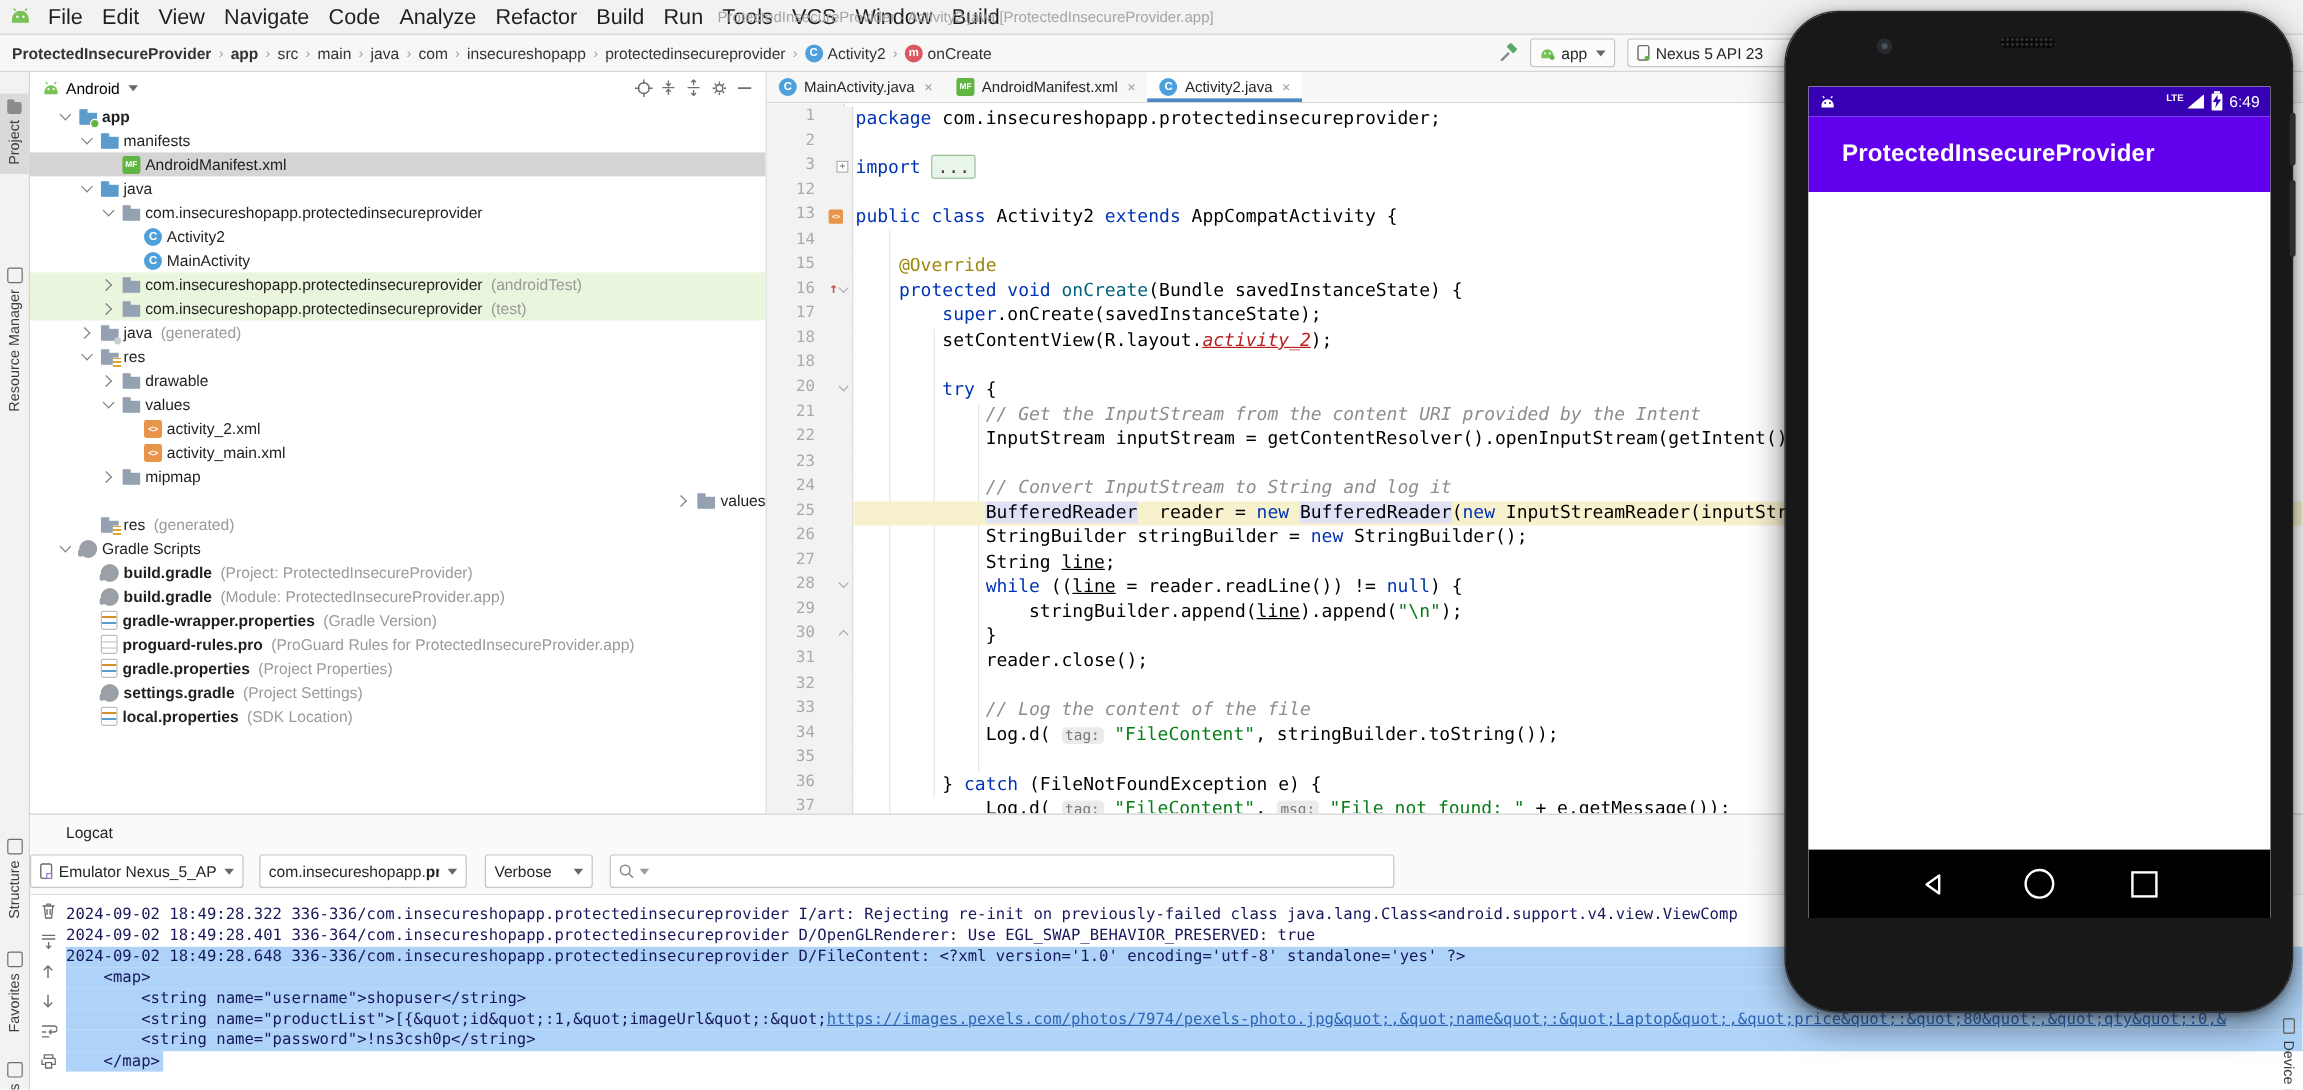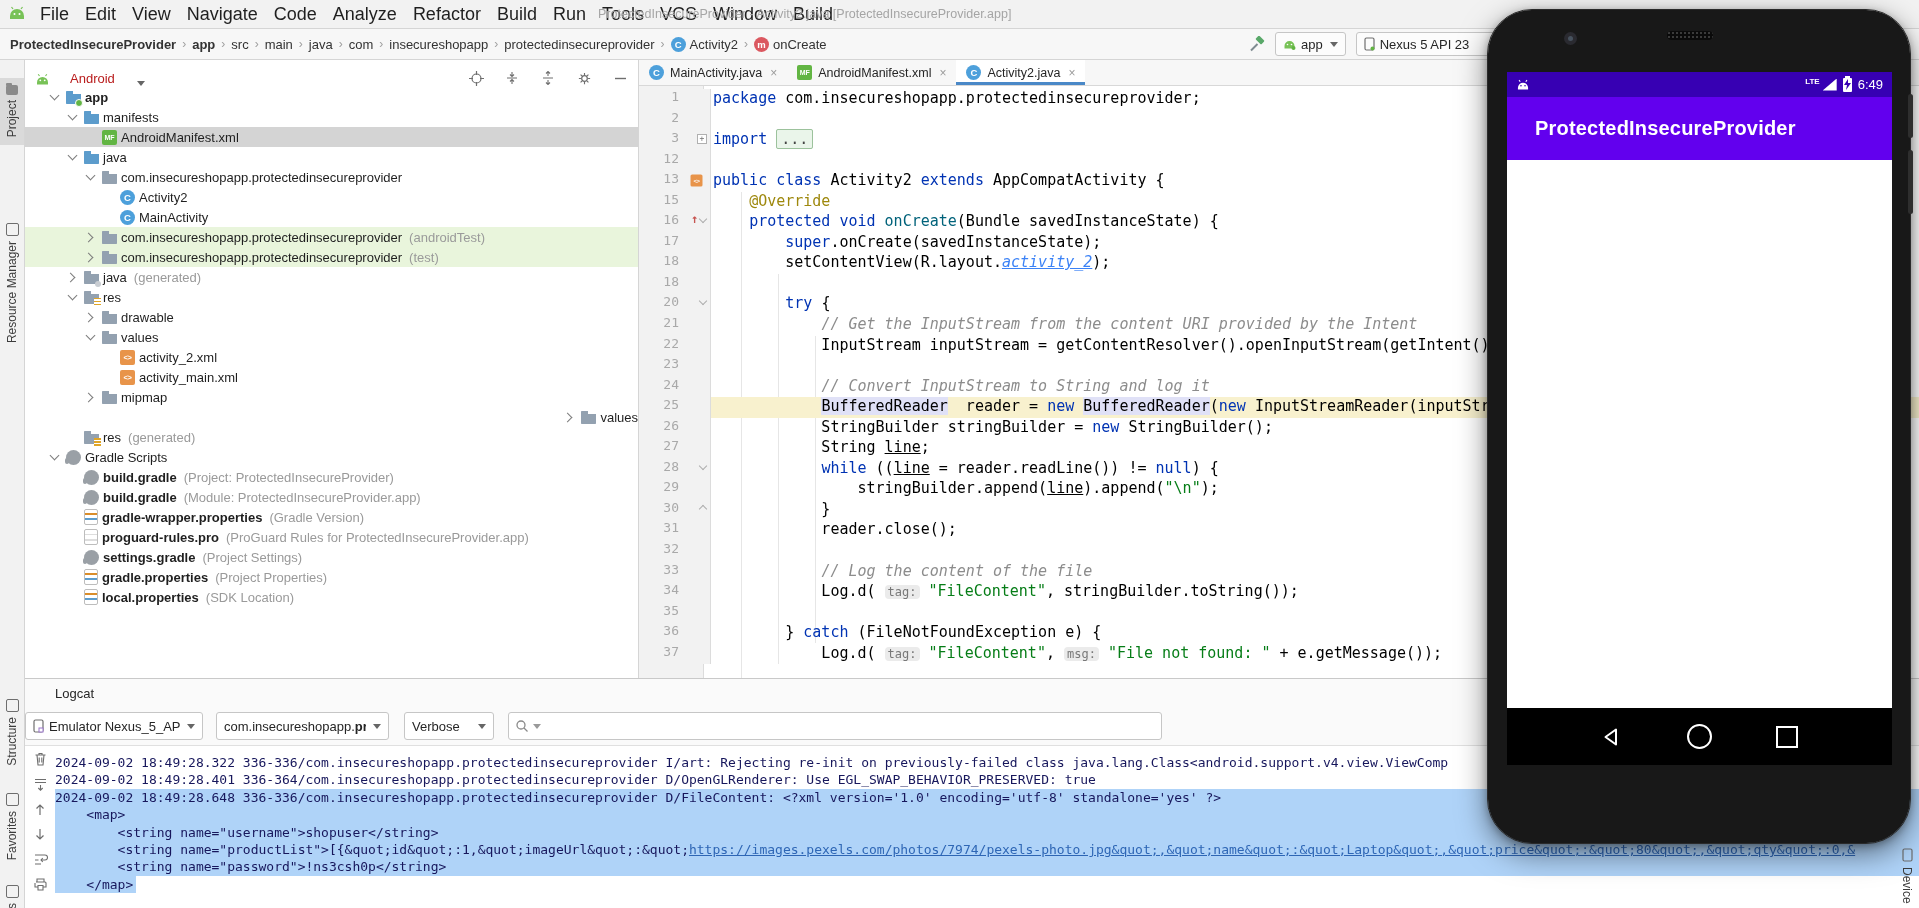--- a/index.html
+++ b/index.html
@@ -35,21 +35,21 @@
   .vtab.active{background:#DADADA;padding-bottom:8px}
   .vtxt{writing-mode:vertical-rl;transform:rotate(180deg);font-size:12px;color:#3c3c3c;white-space:nowrap}
   .strip-ic{width:13px;height:13px;flex:none}
   .fold-sq{background:#8A8A8A;border-radius:2px;width:12px;height:10px;margin-top:2px;position:relative}
   .fold-sq::before{content:"";position:absolute;left:0;top:-2px;width:6px;height:3px;background:#8A8A8A;border-radius:1px}
   .sq-outline{border:1.4px solid #6E6E6E;border-radius:2px;width:11px;height:11px}
 
   
   .project-pane{position:absolute;left:25px;top:60px;width:613px;height:618px;background:#fff;
                 border-right:1px solid #D5D5D5;overflow:hidden}
-  .pp-header{height:26px;display:flex;align-items:flex-end;gap:20px;padding:0 10px;font-size:13px;color:#b91c1c}
+  .pp-header{height:26px;display:flex;align-items:center;gap:5px;padding:0 10px;font-size:13px;color:#000000}
   .pp-sp{flex:1}
   .hicon{width:16px;height:16px;display:flex;align-items:center;justify-content:center;color:#6E6E6E}
   #tree{position:absolute;left:0;top:27px;right:0;bottom:0;font-size:13px;color:#1f1f1f}
   .trow{height:20px;display:flex;align-items:center;gap:4px;white-space:nowrap}
   .trow.sel{background:#D4D4D4}
   .trow.green{background:#E9F5DC}
   .tsuffix{color:#9A9A9A;margin-left:3px}
   .tw{width:15px;height:15px;position:relative;flex:none}
   .tw.open::before,.tw.closed::before{content:"";position:absolute;left:4px;top:4px;width:6px;height:6px;
       border-right:1.5px solid #7C7C7C;border-bottom:1.5px solid #7C7C7C}
@@ -94,21 +94,21 @@
   #code{position:absolute;left:0;top:3px;right:0}
   .cline{display:flex;height:20.55px;line-height:20.55px;font:15px "DejaVu Sans Mono",monospace;white-space:pre}
   .cline .ln{width:40px;text-align:right;padding-right:8px;color:#A9A9A9;font-size:13px;background:#F2F2F2;flex:none}
   .cline .mk{width:23px;flex:none;background:#F2F2F2;border-right:1px solid #DCDCDC;position:relative}
   .cline .ct{padding-left:2px}
   .cline.hl .ct{background:#F8F1CE;flex:1}
   .tk-k{color:#0033B3}
   .tk-s{color:#067D17}
   .tk-c{color:#8C8C8C;font-style:italic}
   .tk-a{color:#9E880D}
-  .tk-f{color:#3b82f6;font-style:italic;text-decoration:underline}
+  .tk-f{color:#b91c1c;font-style:italic;text-decoration:underline}
   .tk-m{color:#00627A}
   .tk-u{text-decoration:underline}
   .tk-hi{background:#E0E1F7}
   .tk-h{color:#787878;background:#EBEBEB;border-radius:4px;padding:0 3px;font-size:12px}
   .fold-chip{border:1px solid #9CC29C;background:#EAF5EA;border-radius:2px;padding:0 4px;color:#444}
   .ovr{color:#C75450;font-size:12px;font-weight:bold;position:absolute;left:4px;top:0}
   .gmini{transform:scale(.8);position:absolute;left:2px;top:2px}
   .fm{position:absolute;right:3px;top:4px;width:8px;height:8px}
   .fm-plus{border:1px solid #B0B0B0;background:#fff;color:#707070;font-size:8px;line-height:7px;text-align:center}
   .fm-open::before{content:"";position:absolute;left:1px;top:0;width:5px;height:5px;border-right:1.3px solid #ADADAD;border-bottom:1.3px solid #ADADAD;transform:rotate(45deg)}
@@ -446,29 +446,29 @@
         <span class="tsuffix">(Gradle Version)</span>
       </div>
       <div class="trow" style="padding-left: 40px;">
         <span class="tw"></span>
         <span class="ic ic-file"></span>
         <span class="b">proguard-rules.pro</span>
         <span class="tsuffix">(ProGuard Rules for ProtectedInsecureProvider.app)</span>
       </div>
       <div class="trow" style="padding-left: 40px;">
         <span class="tw"></span>
+        <span class="ic ic-props"></span>
+        <span class="b">gradle.properties</span>
+        <span class="tsuffix">(Project Properties)</span>
+      </div>
+      <div class="trow" style="padding-left: 40px;">
+        <span class="tw"></span>
         <span class="ic ic-gradle"></span>
         <span class="b">settings.gradle</span>
         <span class="tsuffix">(Project Settings)</span>
-      </div>
-      <div class="trow" style="padding-left: 40px;">
-        <span class="tw"></span>
-        <span class="ic ic-props"></span>
-        <span class="b">gradle.properties</span>
-        <span class="tsuffix">(Project Properties)</span>
       </div>
       <div class="trow" style="padding-left: 40px;">
         <span class="tw"></span>
         <span class="ic ic-props"></span>
         <span class="b">local.properties</span>
         <span class="tsuffix">(SDK Location)</span>
       </div>
     </div>
 </div>
 
@@ -494,20 +494,21 @@
     <div class="gutter-bg"></div>
     <div class="iguide" style="left:102px;top:106px;bottom:0"></div>
     <div class="iguide" style="left:139px;top:188px;bottom:14px"></div>
     <div class="iguide" style="left:176px;top:250px;bottom:35px"></div>
     <div id="code">
         <div class="cline"><span class="ln">1</span><span class="mk"></span><span class="ct"><span class="tk-k">package </span><span>com.insecureshopapp.protectedinsecureprovider;</span></span></div>
         <div class="cline"><span class="ln">2</span><span class="mk"></span><span class="ct"></span></div>
         <div class="cline"><span class="ln">3</span><span class="mk"><span class="fm fm-plus">+</span></span><span class="ct"><span class="tk-k">import </span><span class="fold-chip">...</span></span></div>
         <div class="cline"><span class="ln">12</span><span class="mk"></span><span class="ct"></span></div>
         <div class="cline"><span class="ln">13</span><span class="mk"><span class="ic ic-xml gmini">&lt;&gt;</span></span><span class="ct"><span class="tk-k">public class </span><span>Activity2 </span><span class="tk-k">extends </span><span>AppCompatActivity {</span></span></div>
+        <div class="cline"><span class="ln">14</span><span class="mk"></span><span class="ct"></span></div>
         <div class="cline"><span class="ln">15</span><span class="mk"></span><span class="ct"><span>    </span><span class="tk-a">@Override</span></span></div>
         <div class="cline"><span class="ln">16</span><span class="mk"><span class="ovr">↑</span><span class="fm fm-open"></span></span><span class="ct"><span>    </span><span class="tk-k">protected void </span><span class="tk-m">onCreate</span><span>(Bundle savedInstanceState) {</span></span></div>
         <div class="cline"><span class="ln">17</span><span class="mk"></span><span class="ct"><span>        </span><span class="tk-k">super</span><span>.onCreate(savedInstanceState);</span></span></div>
         <div class="cline"><span class="ln">18</span><span class="mk"></span><span class="ct"><span>        setContentView(R.layout.</span><span class="tk-f">activity_2</span><span>);</span></span></div>
         <div class="cline"><span class="ln">18</span><span class="mk"></span><span class="ct"></span></div>
         <div class="cline"><span class="ln">20</span><span class="mk"><span class="fm fm-open"></span></span><span class="ct"><span>        </span><span class="tk-k">try </span><span>{</span></span></div>
         <div class="cline"><span class="ln">21</span><span class="mk"></span><span class="ct"><span>            </span><span class="tk-c">// Get the InputStream from the content URI provided by the Intent</span></span></div>
         <div class="cline"><span class="ln">22</span><span class="mk"></span><span class="ct"><span>            InputStream inputStream = getContentResolver().openInputStream(getIntent().getData());</span></span></div>
         <div class="cline"><span class="ln">23</span><span class="mk"></span><span class="ct"></span></div>
         <div class="cline"><span class="ln">24</span><span class="mk"></span><span class="ct"><span>            </span><span class="tk-c">// Convert InputStream to String and log it</span></span></div>

